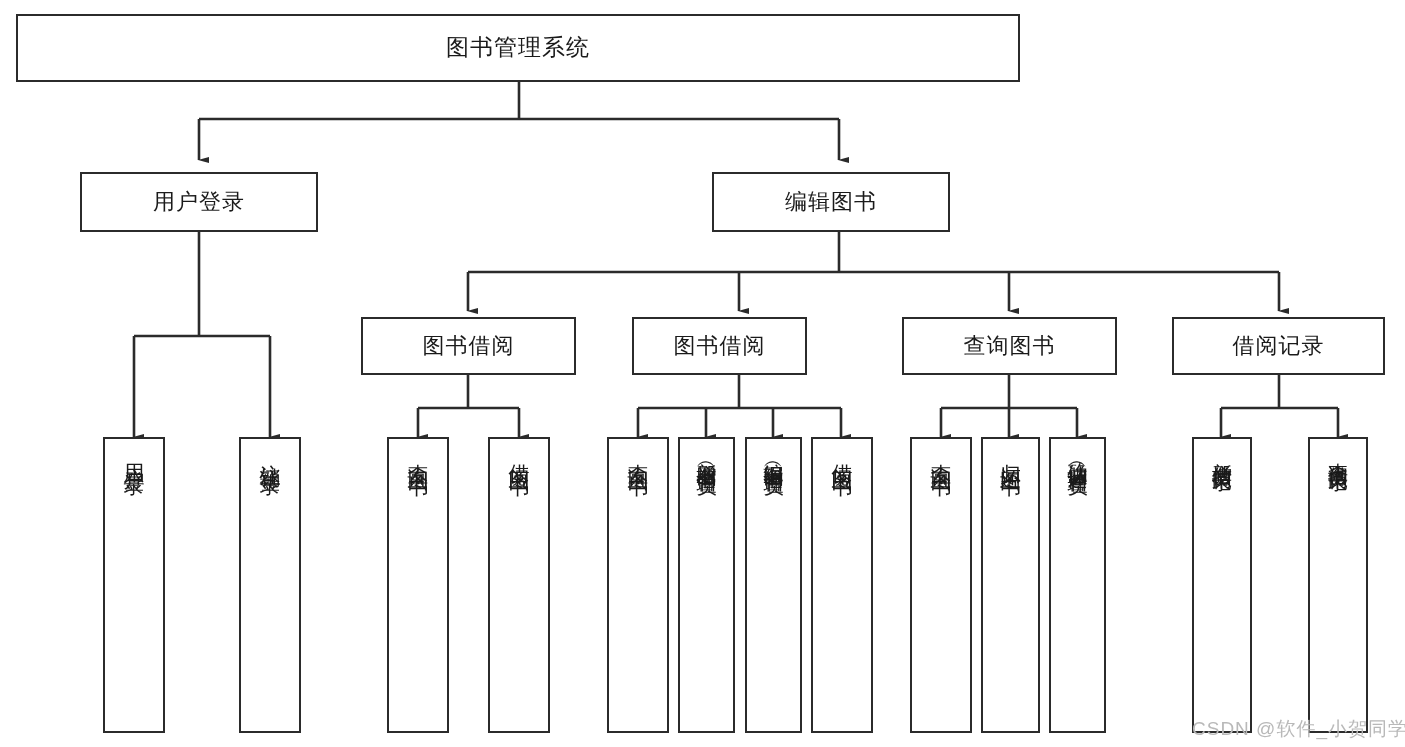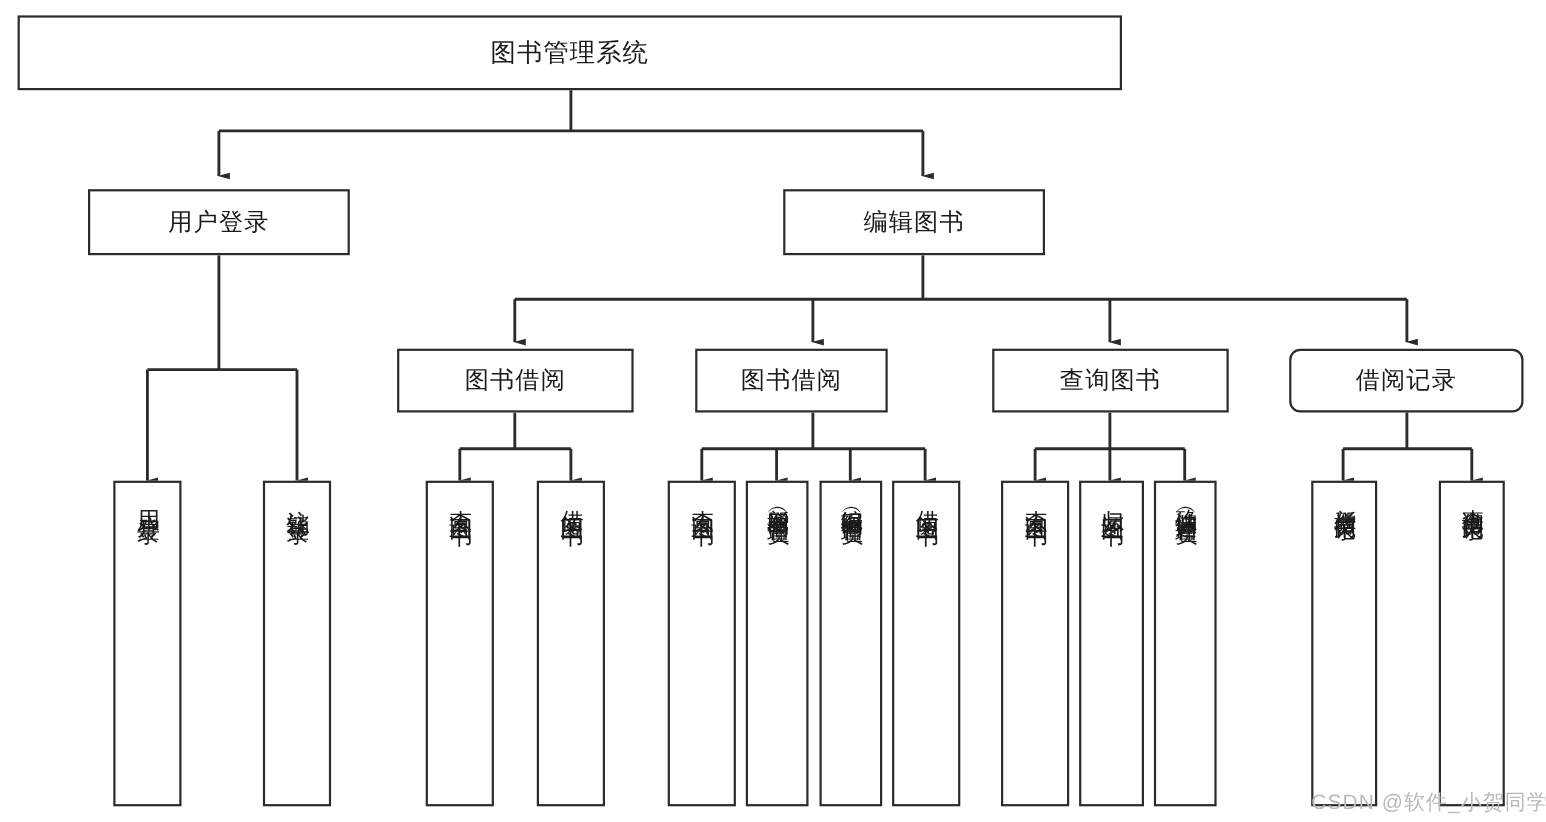--- a/index.html
+++ b/index.html
@@ -138,21 +138,21 @@
 
   <div class="node horiz" style="left:361px; top:317px; width:215px; height:58px;">
     <span>图书借阅</span>
   </div>
   <div class="node horiz" style="left:632px; top:317px; width:175px; height:58px;">
     <span>图书借阅</span>
   </div>
   <div class="node horiz" style="left:902px; top:317px; width:215px; height:58px;">
     <span>查询图书</span>
   </div>
-  <div class="node horiz" style="left:1172px; top:317px; width:213px; height:58px;border-radius:10px;">
+  <div class="node horiz" style="left:1172px; top:317px; width:213px; height:58px;">
     <span>借阅记录</span>
   </div>
 
   <div class="node vert" style="left:103px; top:437px; width:62px; height:296px;">
     <span class="vlabel">用户登录</span>
   </div>
   <div class="node vert" style="left:239px; top:437px; width:62px; height:296px;">
     <span class="vlabel">注销登录</span>
   </div>
 

